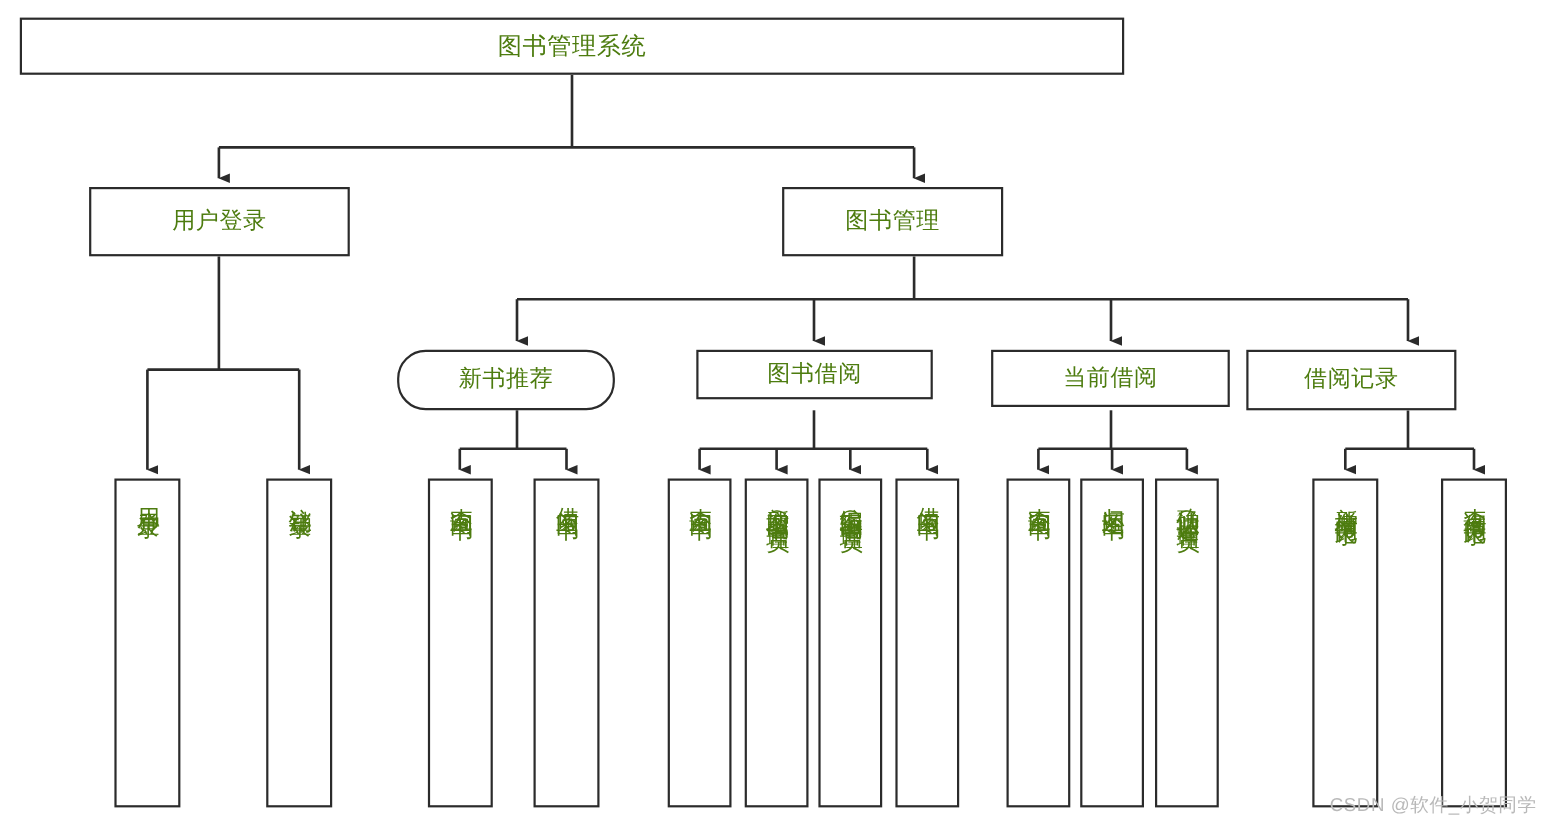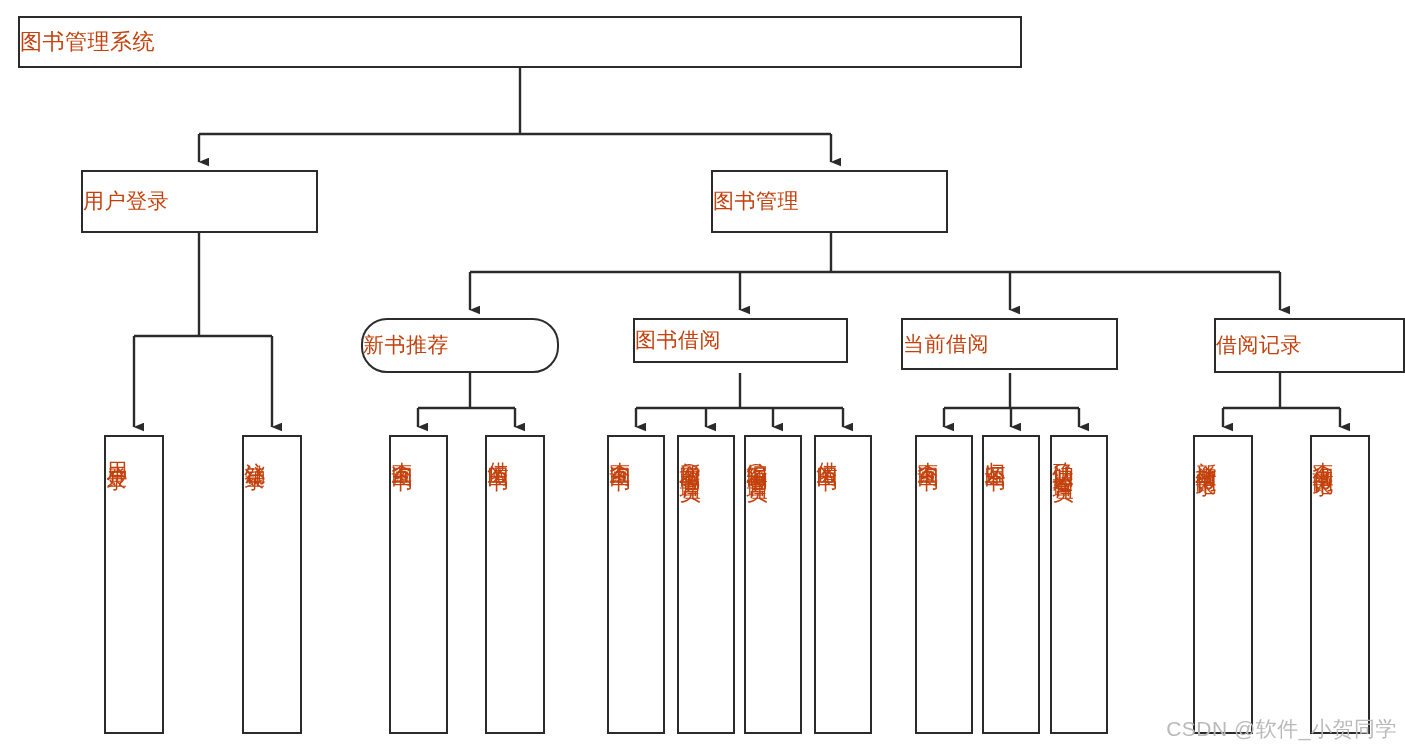--- a/index.html
+++ b/index.html
@@ -26,22 +26,22 @@
     height: 747px;
     pointer-events: none;
   }
   .node {
     position: absolute;
     box-sizing: border-box;
     border: 2.2px solid #2b2b2b;
     background: #ffffff;
     display: flex;
     align-items: center;
-    justify-content: flex-start;
-    color: #c2410c;
+    justify-content: center;
+    color: #4d7c0f;
     text-align: center;
   }
   .node .label {
     display: block;
     line-height: 1.18;
     letter-spacing: 0.5px;
   }
   
   .node.horiz .label {
     font-size: 21px;
@@ -61,21 +61,21 @@
     font-size: 21px;
     line-height: 1.05;
     letter-spacing: 3px;
     white-space: nowrap;
     -webkit-writing-mode: vertical-rl;
   }
   #watermark {
     position: absolute;
     right: 8px;
     bottom: 4px;
-    font-size: 21px;
+    font-size: 17px;
     color: #b9b9b9;
     letter-spacing: 0.5px;
     white-space: nowrap;
     user-select: none;
   }
 </style>
 </head>
 <body>
 
 <div id="diagram-root">
@@ -131,37 +131,37 @@
   </svg>
 
   <div class="node horiz root" style="left:18px; top:16px; width:1004px; height:52px;">
     <span class="label">图书管理系统</span>
   </div>
 
   <div class="node horiz" style="left:81px; top:170px; width:237px; height:63px;">
     <span class="label">用户登录</span>
   </div>
 
-  <div class="node horiz" style="left:711px; top:170px; width:237px; height:63px;">
+  <div class="node horiz" style="left:711px; top:170px; width:201px; height:63px;">
     <span class="label">图书管理</span>
   </div>
 
   <div class="node horiz" style="left:361px; top:318px; width:198px; height:55px;border-radius:26px;">
     <span class="label">新书推荐</span>
   </div>
 
   <div class="node horiz" style="left:633px; top:318px; width:215px; height:45px;">
     <span class="label">图书借阅</span>
   </div>
 
   <div class="node horiz" style="left:901px; top:318px; width:217px; height:52px;">
     <span class="label">当前借阅</span>
   </div>
 
-  <div class="node horiz" style="left:1214px; top:318px; width:191px; height:55px;">
+  <div class="node horiz" style="left:1133px; top:318px; width:191px; height:55px;">
     <span class="label">借阅记录</span>
   </div>
 
   <div class="node vert" style="left:104px; top:435px; width:60px; height:299px;">
     <span class="label">用户登录</span>
   </div>
   <div class="node vert" style="left:242px; top:435px; width:60px; height:299px;">
     <span class="label">注销登录</span>
   </div>
 

